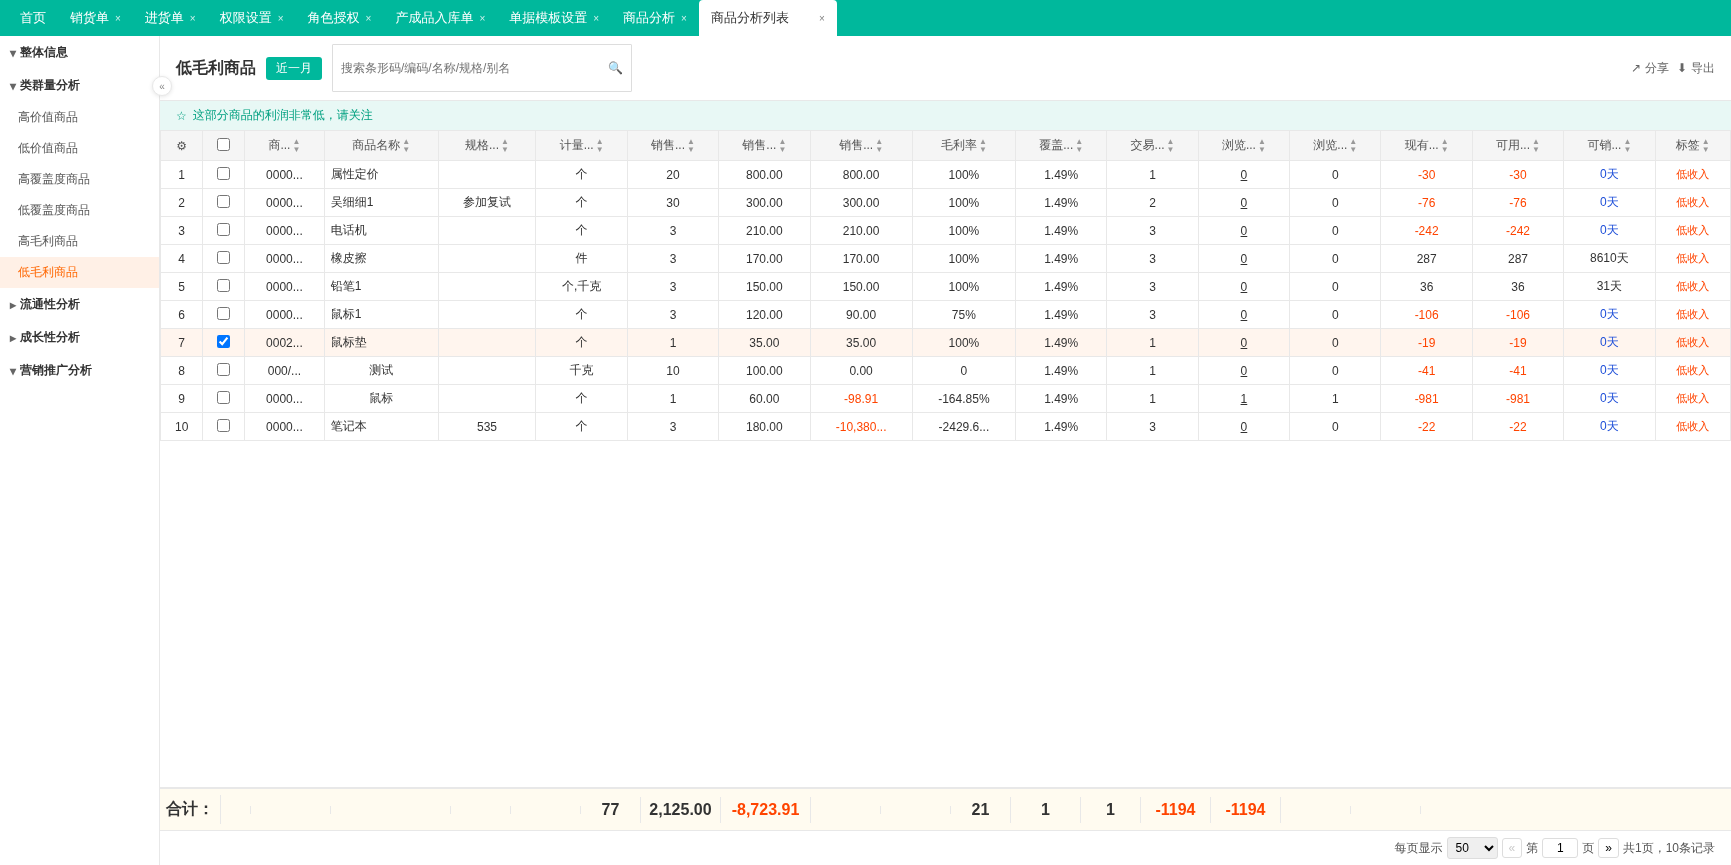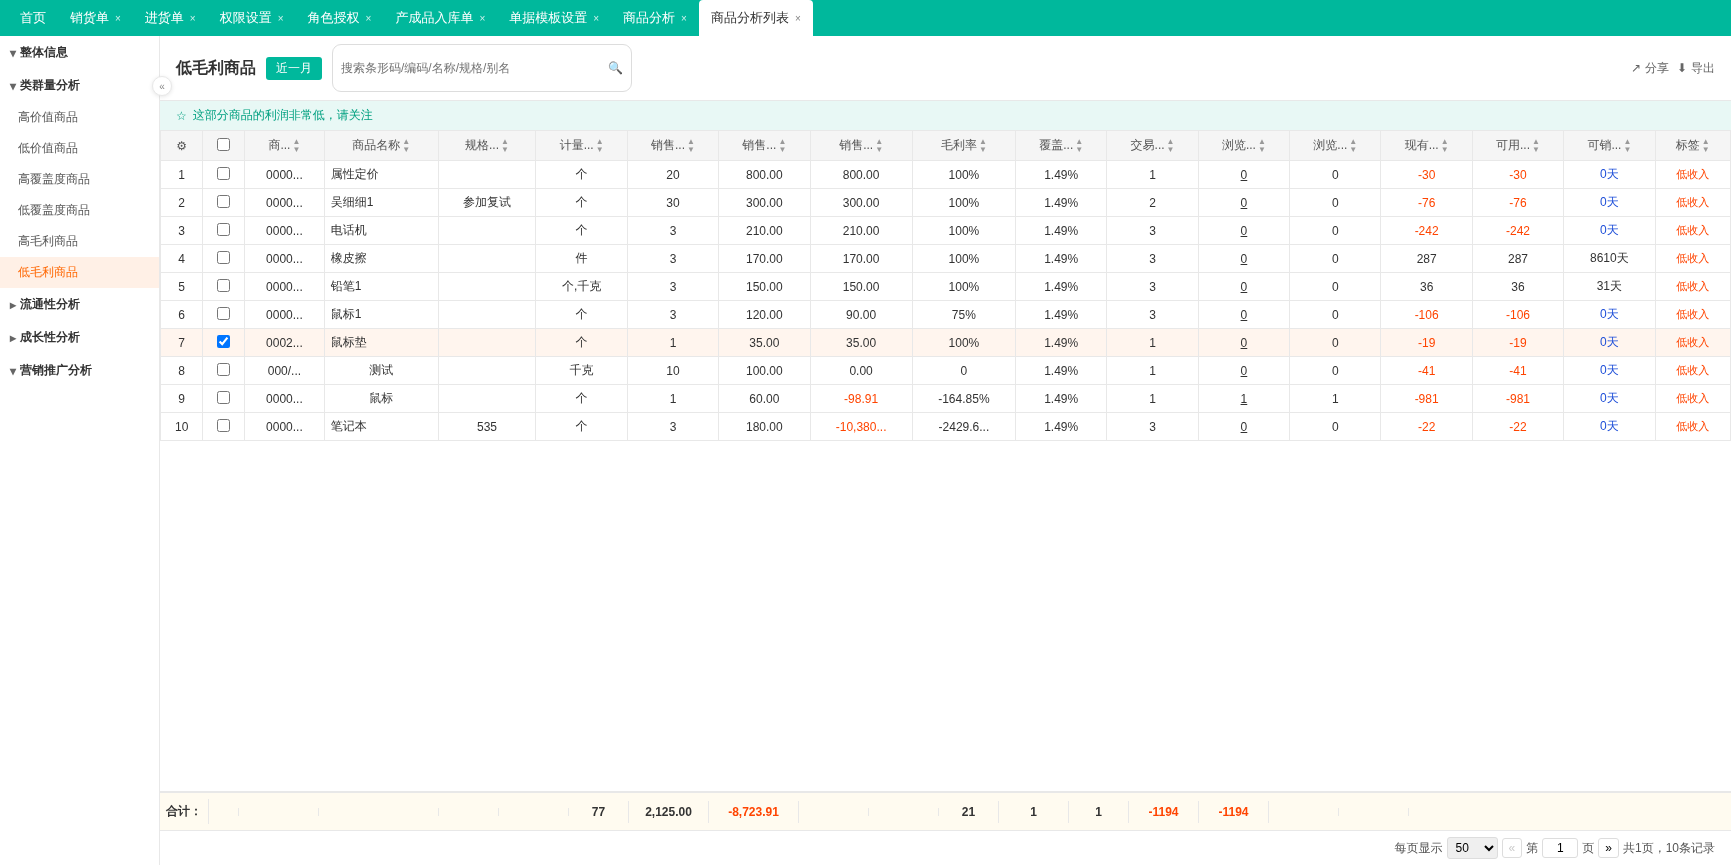--- a/index.html
+++ b/index.html
@@ -27,20 +27,21 @@
     }
     .nav-item .close-x {
       margin-left: 6px;
       font-size: 10px;
       opacity: 0.8;
     }
     .nav-item.active-tab {
       background: #fff;
       color: #333;
       border-radius: 4px 4px 0 0;
+      gap: 24px;
     }
     .nav-item.active-tab .close-x { color: #666; }
 
     
     .main-layout {
       display: flex;
       height: calc(100vh - 36px);
     }
 
     
@@ -102,21 +103,21 @@
       border: none;
       border-radius: 3px;
       padding: 3px 10px;
       font-size: 12px;
       cursor: pointer;
     }
     .search-box {
       display: flex;
       align-items: center;
       border: 1px solid #ddd;
-      border-radius: 9px;
+      border-radius: 1px;
       padding: 16px 8px;
       background: #fff;
       flex: 1;
       max-width: 300px;
       gap: 12px;
     }
     .search-box input {
       border: none;
       outline: none;
       font-size: 12px;
@@ -201,21 +202,21 @@
     .val-orange { color: #1d4ed8; }
     .link-underline { text-decoration: underline; cursor: pointer; }
 
     
     .table-footer {
       background: #fffbf0;
       border-top: 2px solid #e8e8e8;
       display: flex;
       align-items: center;
       padding: 6px 0;
-      font-size: 12px;
+      font-size: 16px;
       font-weight: bold;
     }
     .footer-cell {
       text-align: center;
       border-right: 1px solid #e8e8e8;
       padding: 4px 6px;
     }
 
     
     .bottom-bar {

